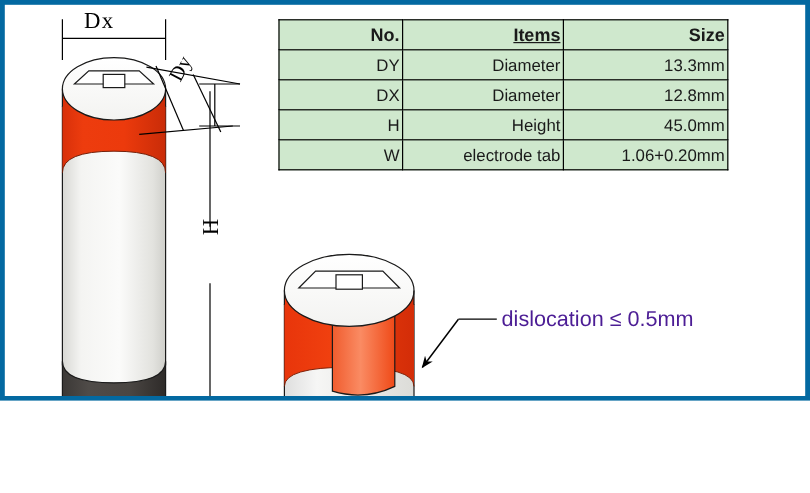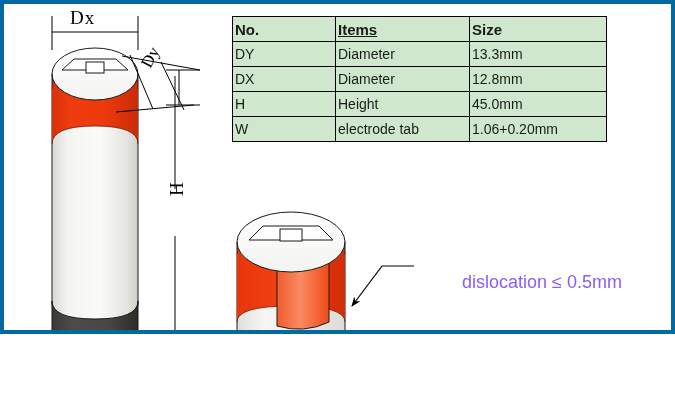--- a/index.html
+++ b/index.html
@@ -26,21 +26,21 @@
     left: 228px;
     top: 12px;
     width: 359px;
     border-collapse: collapse;
     background: #cfe8cd;
     table-layout: fixed;
   }
   #spec-table td, #spec-table th {
     border: 1px solid #000000;
     height: 24px;
-    text-align: left;
+    text-align: right;
     vertical-align: middle;
     font-size: 14px;
     color: #1a1a1a;
     padding: 0 2px;
     font-family: "Liberation Sans", sans-serif;
     white-space: nowrap;
   }
   #spec-table th {
     font-weight: bold;
     font-size: 15px;
@@ -80,26 +80,25 @@
   }
   #label-h {
     left: 162px;
     top: 192px;
     transform: rotate(-90deg);
     transform-origin: left top;
   }
   #label-dislocation {
     position: absolute;
     left: 414px;
-    top: 268px;
+    top: 252px;
     font-family: "Liberation Sans", sans-serif;
     font-size: 18px;
-    color: #8b5cf6;
+    color: #4c1d95;
     white-space: nowrap;
-    margin-left: 44px;
   }
 </style>
 </head>
 <body>
 
 <div id="page">
 
   <svg id="drawing" viewBox="0 0 675 411">
     <defs>
       <linearGradient id="gradBodyMain" x1="0" y1="0" x2="1" y2="0">

